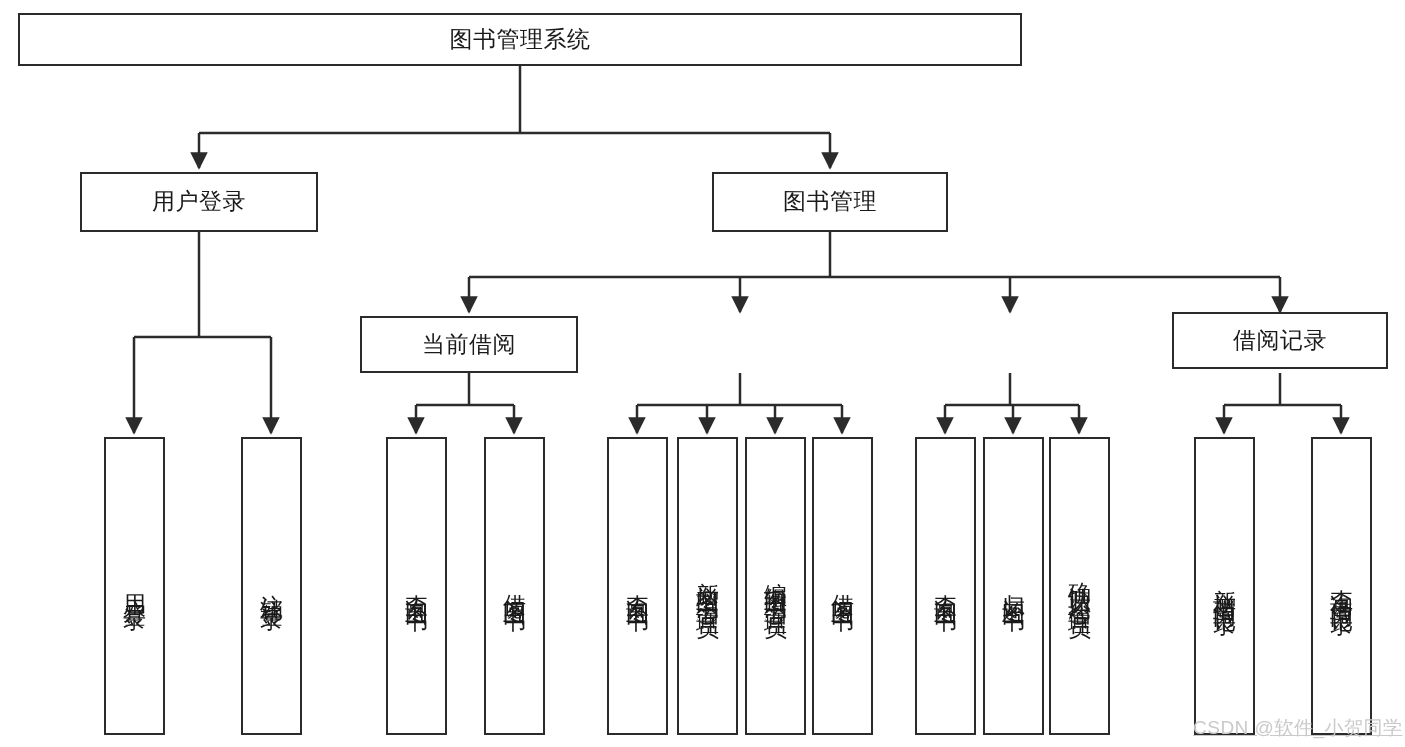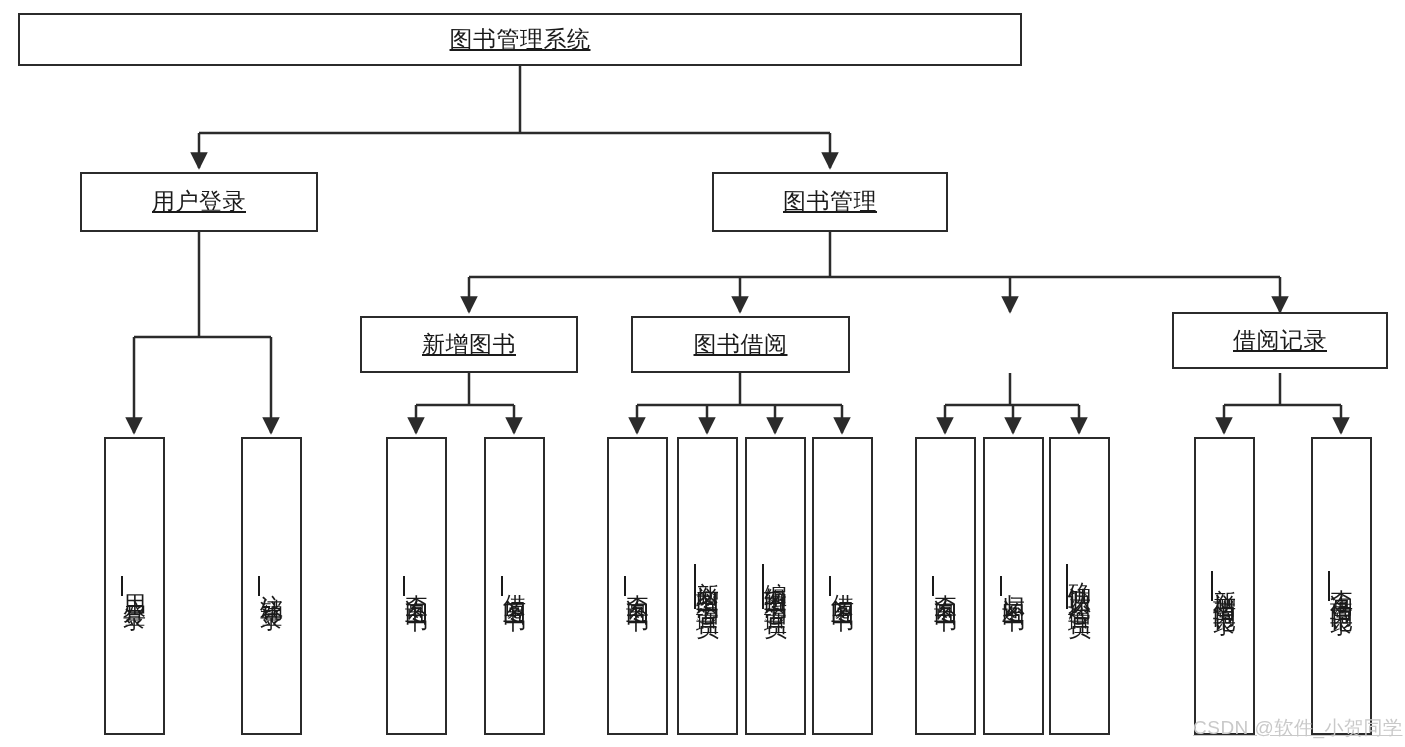--- a/index.html
+++ b/index.html
@@ -29,21 +29,20 @@
     display:flex;
     align-items:center;
     justify-content:center;
     color:#1a1a1a;
   }
   .node .lbl{
     display:block;
     text-align:left;
     line-height:1.18;
     white-space:pre;
-    text-decoration:underline;
   }
   
   .node.horiz .lbl{
     font-size:23px;
     letter-spacing:0.5px;
   }
   .node.root .lbl{font-size:23px;}
   
   .node.vert{
     align-items:center;
@@ -128,26 +127,23 @@
 
   <div class="node horiz" style="left:80px;top:172px;width:238px;height:60px;">
     <span class="lbl">用户登录</span>
   </div>
 
   <div class="node horiz" style="left:712px;top:172px;width:236px;height:60px;">
     <span class="lbl">图书管理</span>
   </div>
 
   <div class="node horiz" style="left:360px;top:316px;width:218px;height:57px;">
-    <span class="lbl">新增图书</span>
+    <span class="lbl">当前借阅</span>
   </div>
 
-  <div class="node horiz" style="left:631px;top:316px;width:219px;height:57px;">
-    <span class="lbl">图书借阅</span>
-  </div>
 
 
   <div class="node horiz" style="left:1172px;top:312px;width:216px;height:57px;">
     <span class="lbl">借阅记录</span>
   </div>
 
   <div class="node vert" style="left:104px;top:437px;width:61px;height:298px;">
     <span class="lbl">用户登录</span>
   </div>
   <div class="node vert" style="left:241px;top:437px;width:61px;height:298px;">

